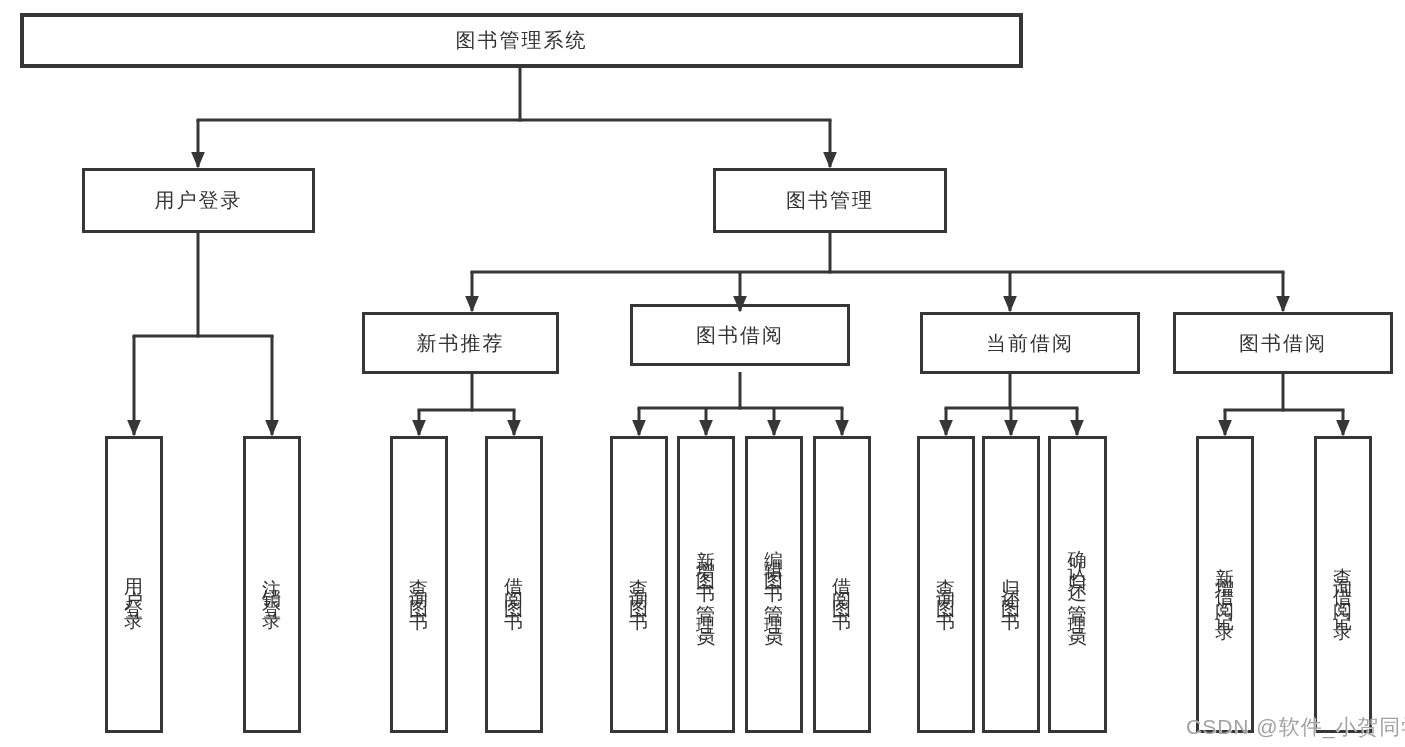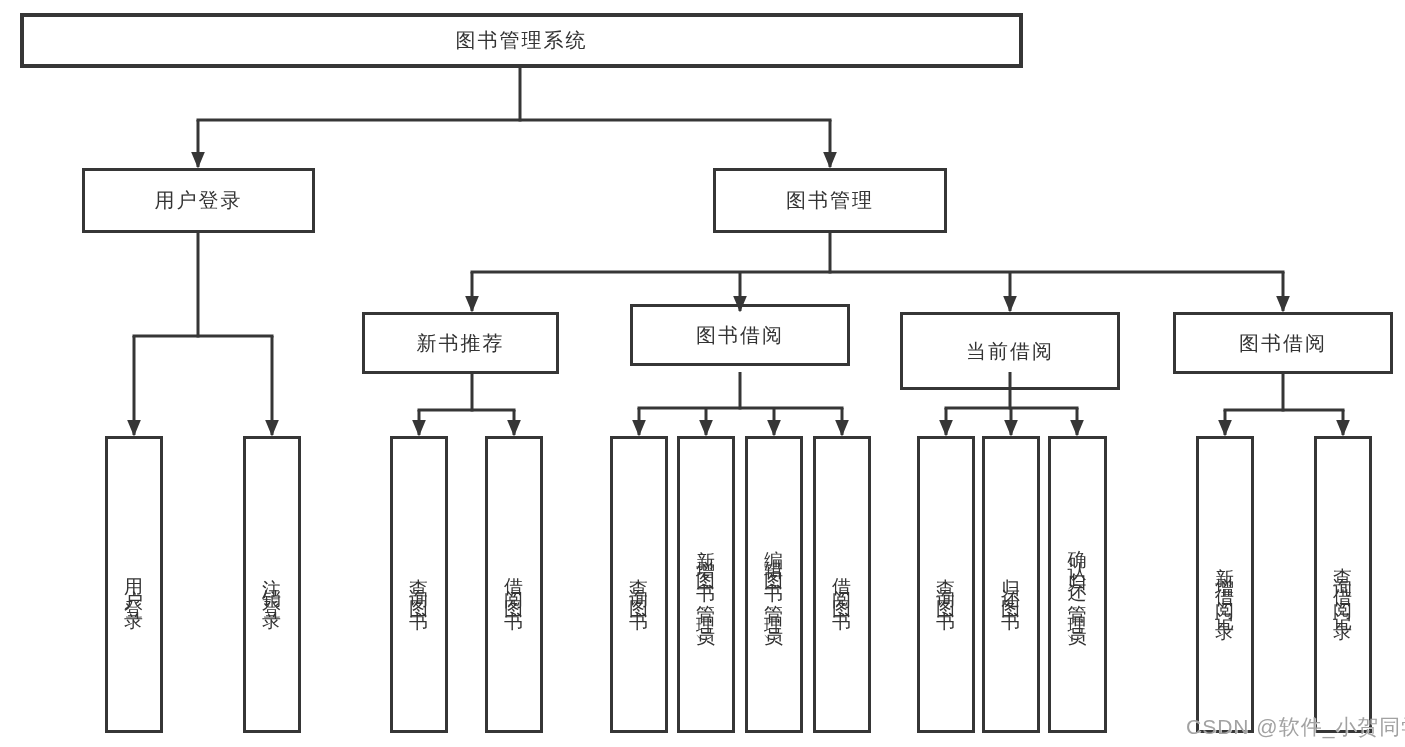--- a/index.html
+++ b/index.html
@@ -85,21 +85,21 @@
   <div class="node" style="left:713px;top:168px;width:234px;height:65px;text-align:center;">
     <span class="hlabel">图书管理</span>
   </div>
 
   <div class="node" style="left:362px;top:312px;width:197px;height:62px;">
     <span class="hlabel">新书推荐</span>
   </div>
   <div class="node" style="left:630px;top:304px;width:220px;height:62px;">
     <span class="hlabel">图书借阅</span>
   </div>
-  <div class="node" style="left:900px;top:312px;width:220px;height:78px;">
+  <div class="node" style="left:920px;top:312px;width:220px;height:62px;">
     <span class="hlabel">当前借阅</span>
   </div>
   <div class="node" style="left:1173px;top:312px;width:220px;height:62px;">
     <span class="hlabel">图书借阅</span>
   </div>
 
   <div class="node" style="left:105px;top:436px;width:58px;height:297px;">
     <span class="vlabel">用户登录</span>
   </div>
   <div class="node" style="left:243px;top:436px;width:58px;height:297px;">

